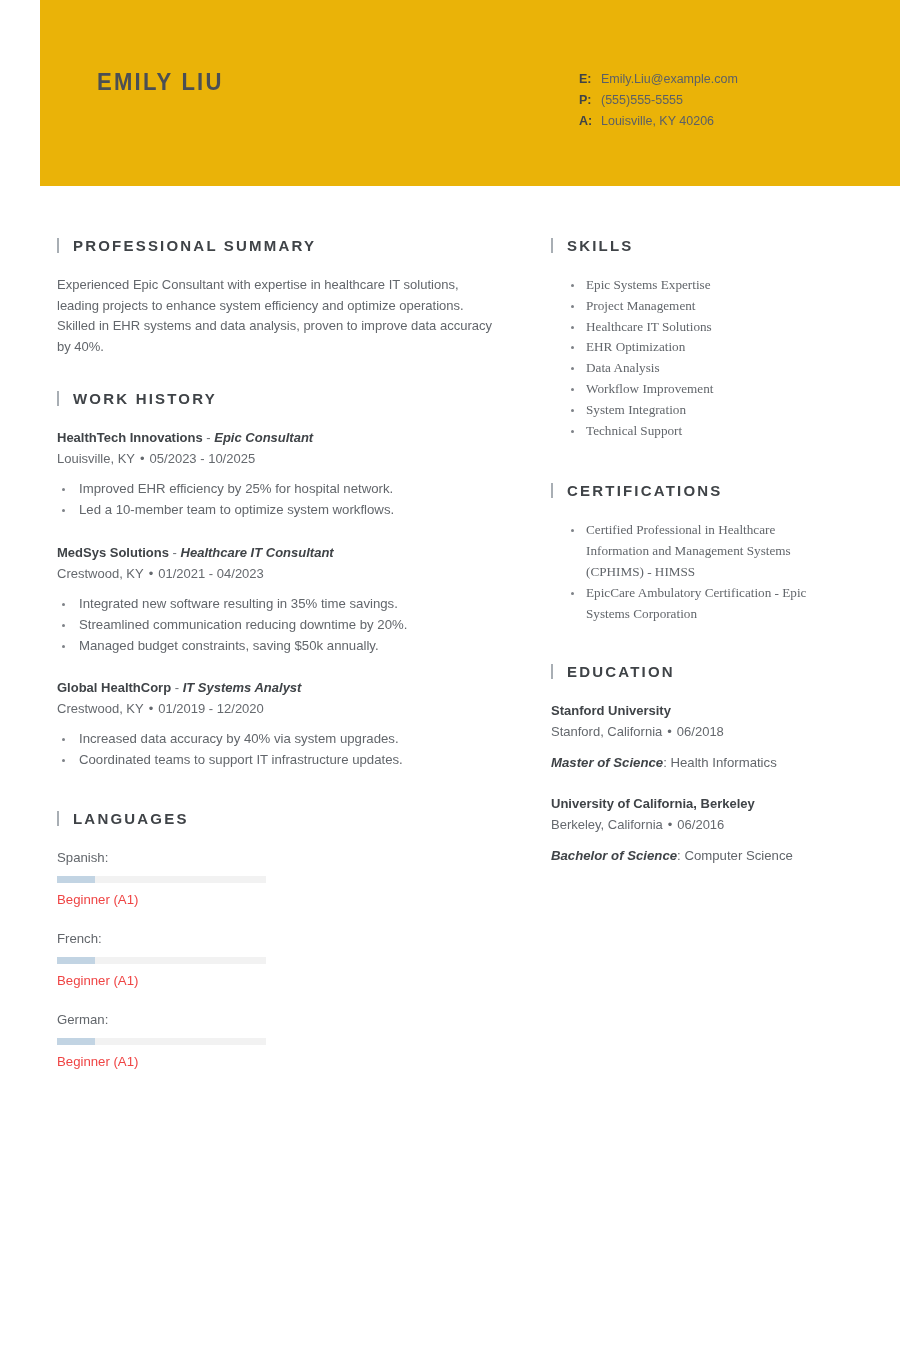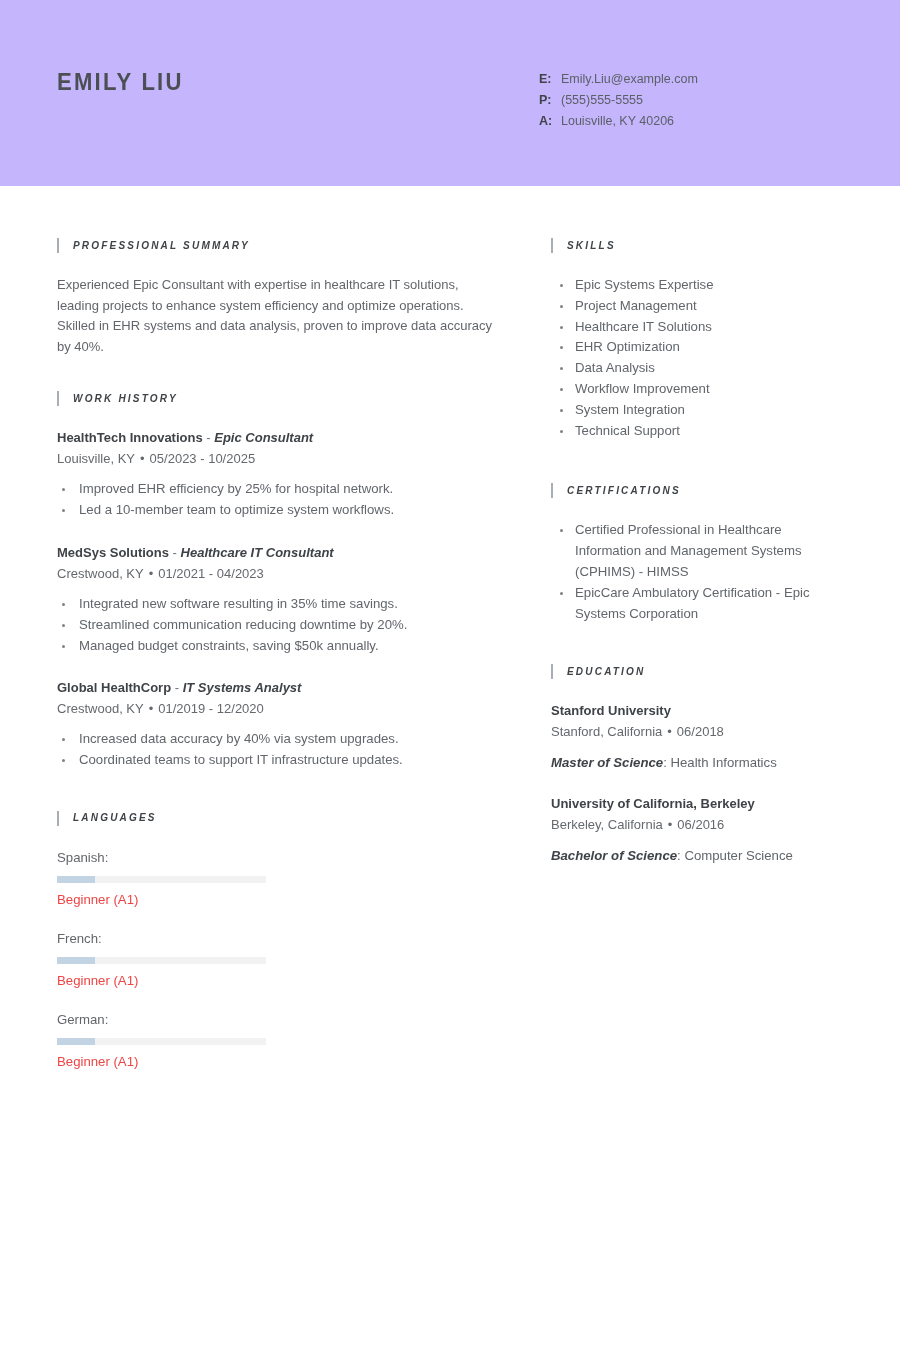--- a/index.html
+++ b/index.html
@@ -10,27 +10,28 @@
   body {
     width: 900px;
     height: 1350px;
     font-family: "Liberation Sans", sans-serif;
     color: #5c5f63;
     -webkit-font-smoothing: antialiased;
   }
 
   
   .header {
-    background: #c4b5fd;
+    background: #eab308;
     height: 186px;
     box-sizing: border-box;
     padding: 0 56px;
     display: flex;
     align-items: flex-start;
     position: relative;
+    margin-left: 40px;
   }
   .name {
     position: absolute;
     left: 57px;
     top: 70px;
     font-size: 24px;
     font-weight: bold;
     letter-spacing: 2.4px;
     color: #4b4f54;
     text-transform: uppercase;
@@ -82,27 +83,26 @@
     margin-bottom: 22px;
   }
   .sec-bar {
     width: 2px;
     height: 15px;
     background: #a8aeb4;
     margin-right: 14px;
     flex: 0 0 2px;
   }
   .sec-title {
-    font-size: 10px;
+    font-size: 15px;
     font-weight: bold;
     letter-spacing: 2.2px;
     color: #3f4347;
     text-transform: uppercase;
     line-height: 1;
-    font-style: italic;
   }
 
   .section { margin-bottom: 34px; }
 
   
   .summary {
     font-size: 13px;
     line-height: 20.5px;
     color: #62666b;
   }
@@ -178,22 +178,23 @@
   }
   .lang-level {
     font-size: 13.2px;
     color: #ef4444;
     line-height: 19px;
   }
 
   
   ul.plainlist {
     list-style: none;
-    margin: 5px;
+    margin: 16px;
     padding: 0;
+    font-family: Liberation Serif, serif;
   }
   ul.plainlist li {
     position: relative;
     padding-left: 19px;
     font-size: 13.2px;
     line-height: 20.8px;
     color: #62666b;
   }
   ul.plainlist li:before {
     content: "";

